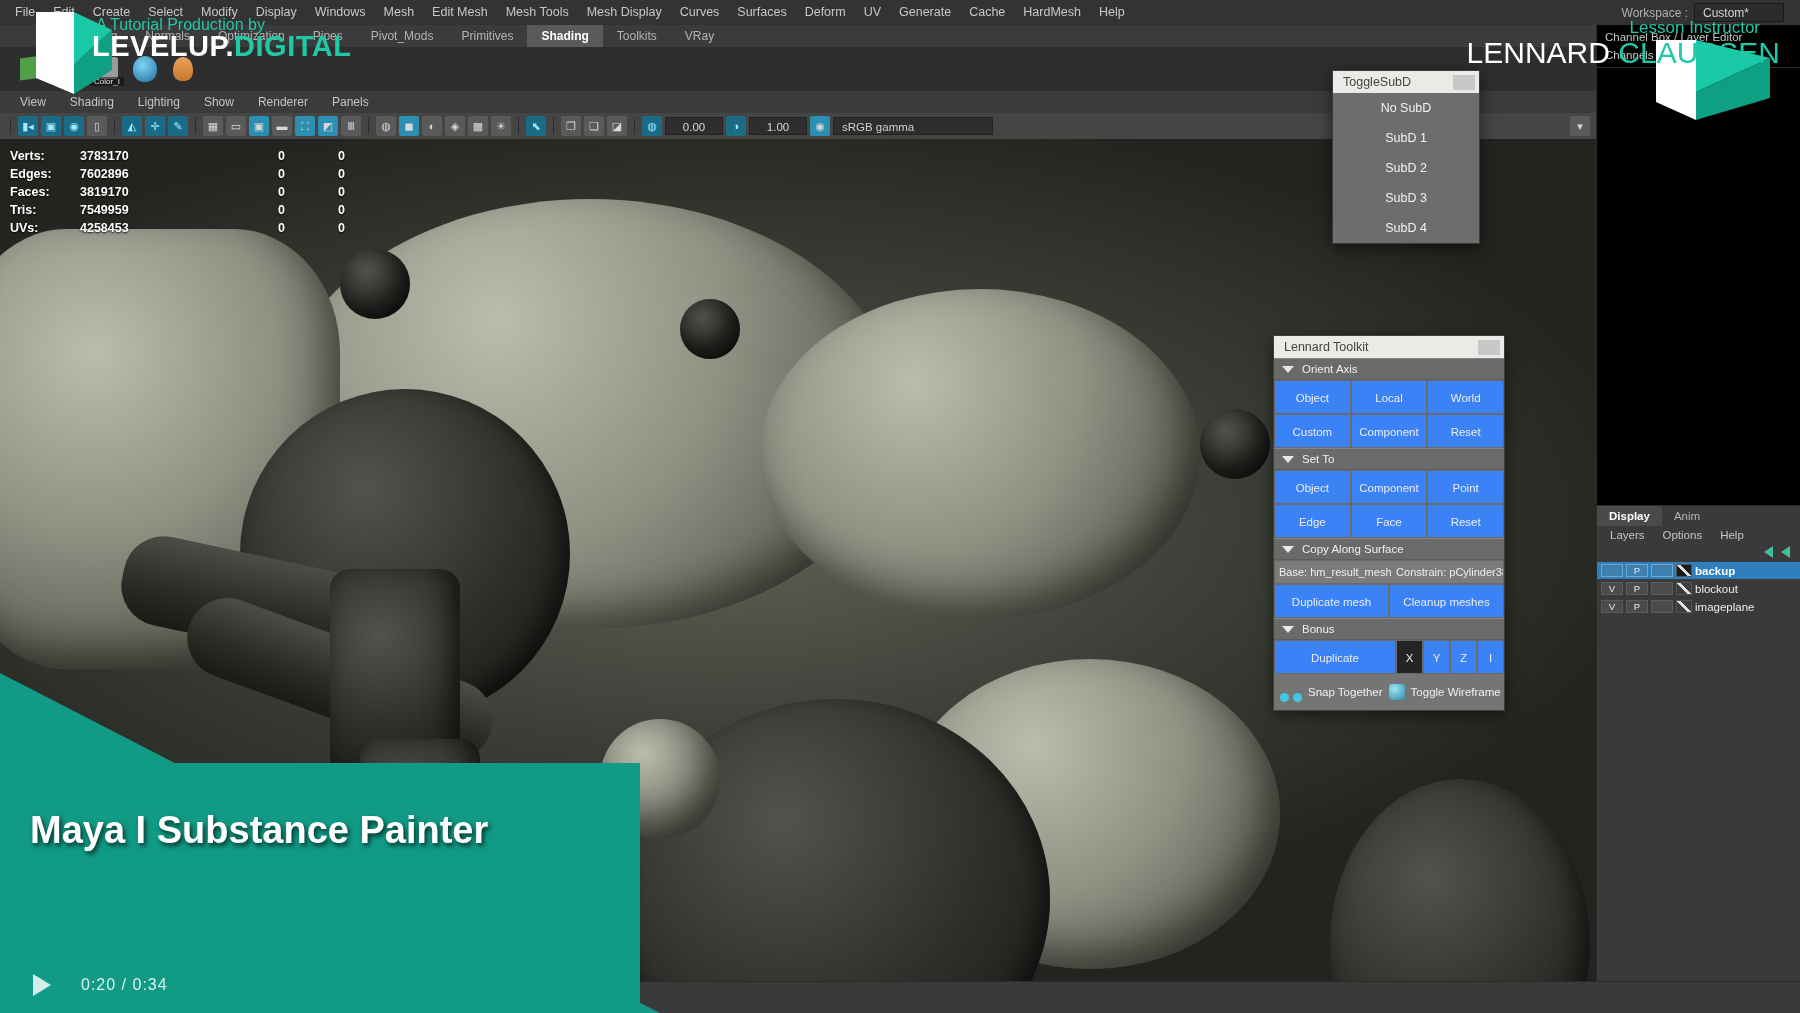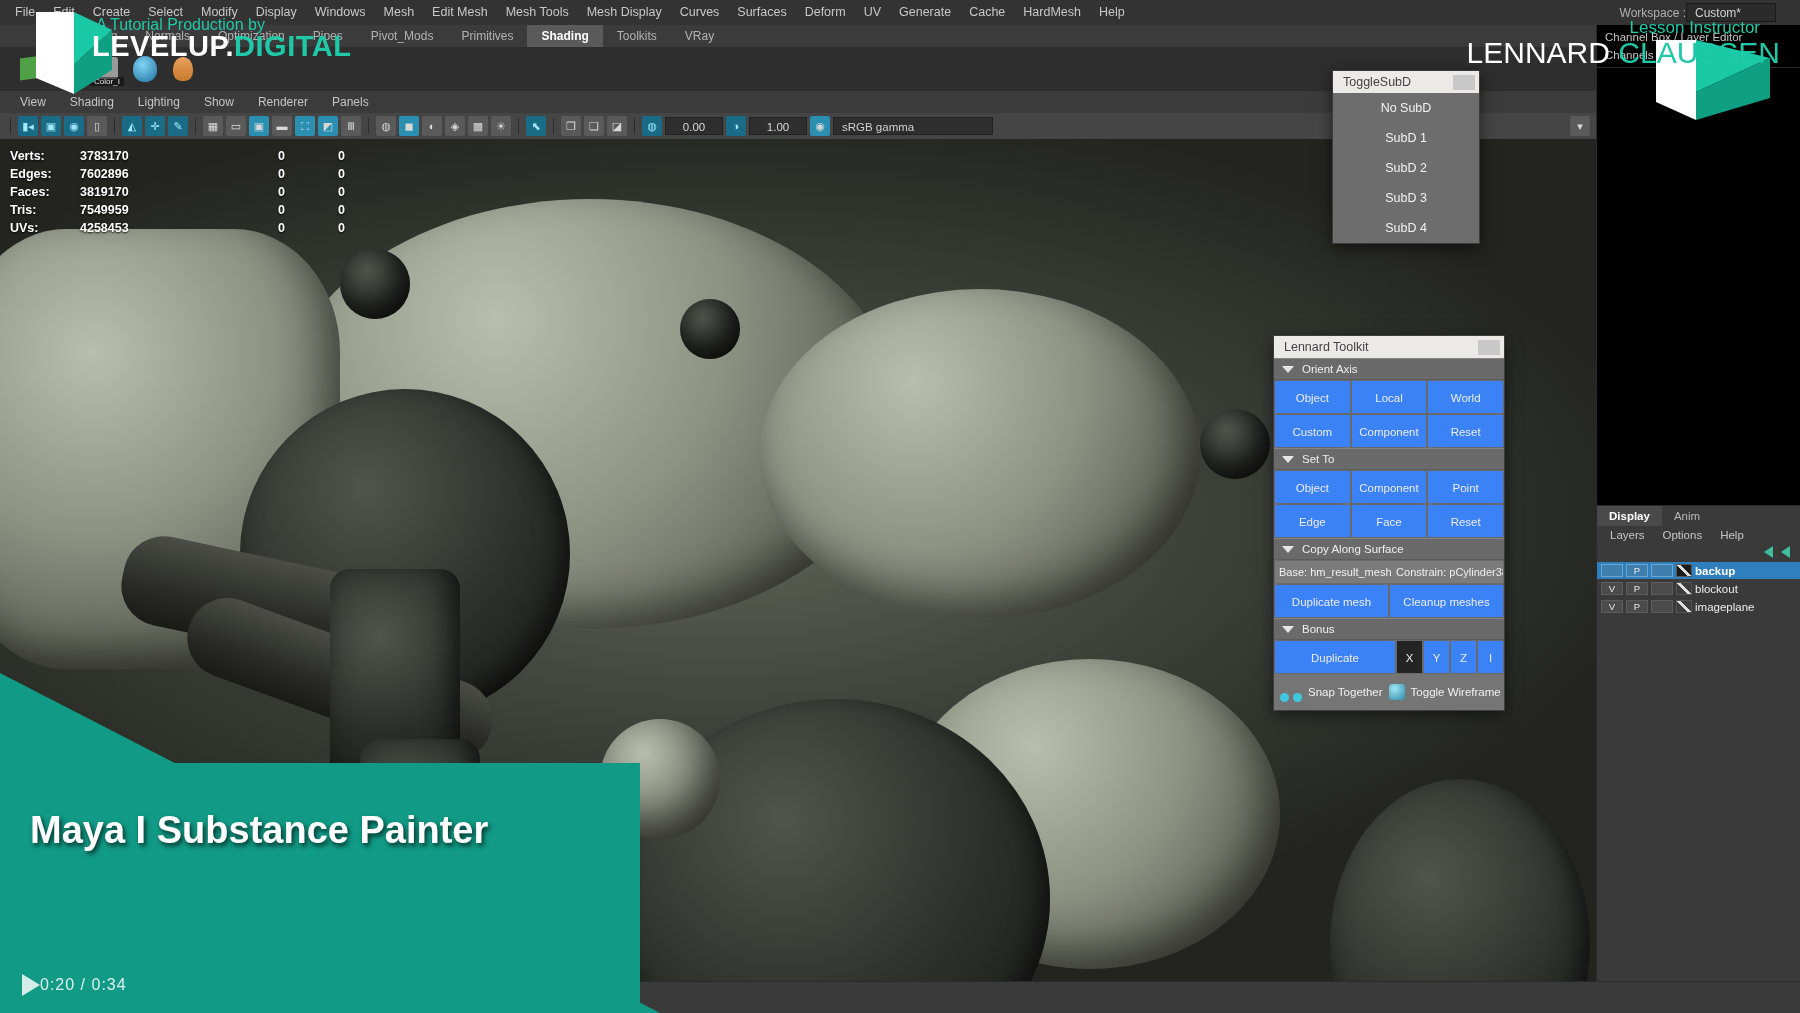--- a/index.html
+++ b/index.html
@@ -16,21 +16,21 @@
     position: absolute; left: 0; top: 0; width: 1800px; height: 25px;
     background: #333333; display: flex; align-items: center;
     padding-left: 6px; gap: 0px;
   }
   .menubar .mi {
     color: #c8c8c8; font-size: 12.5px; padding: 0 9px; line-height: 25px;
     white-space: nowrap;
   }
   .ws-wrap {
     position: absolute; right: 0; top: 0; height: 25px;
-    display: flex; align-items: center; padding-right: 24px;
+    display: flex; align-items: center; gap: 6px; padding-right: 16px;
   }
   .ws-label { color: #b0b0b0; font-size: 12px; }
   .ws-box {
     background: #2b2b2b; border: 1px solid #1a1a1a; color: #d2d2d2;
     font-size: 12px; padding: 2px 34px 2px 8px; height: 19px; line-height: 15px;
   }
 
   
   .shelftabs {
     position: absolute; left: 0; top: 25px; width: 1800px; height: 22px;
@@ -294,21 +294,21 @@
   }
   .instr-name {
     position: absolute; right: 20px; top: 36px; z-index: 50;
     font-size: 30px; white-space: nowrap;
   }
   .w { color: #ffffff; } .g { color: #1fc9a8; }
 
   
   .player {
     position: absolute; left: 0; bottom: 8px; width: 100%; height: 40px;
-    z-index: 60; display: flex; align-items: center; gap: 0; padding-left: 22px;
+    z-index: 60; display: flex; align-items: center; gap: 30px; padding-left: 33px;
   }
   .play-tri {
     width: 0; height: 0; border-left: 18px solid rgba(255,255,255,.82);
     border-top: 11px solid transparent; border-bottom: 11px solid transparent;
   }
   .time { color: rgba(255,255,255,.85); font-size: 16px; letter-spacing: 1px; }
 </style>
 </head>
 <body>
 

